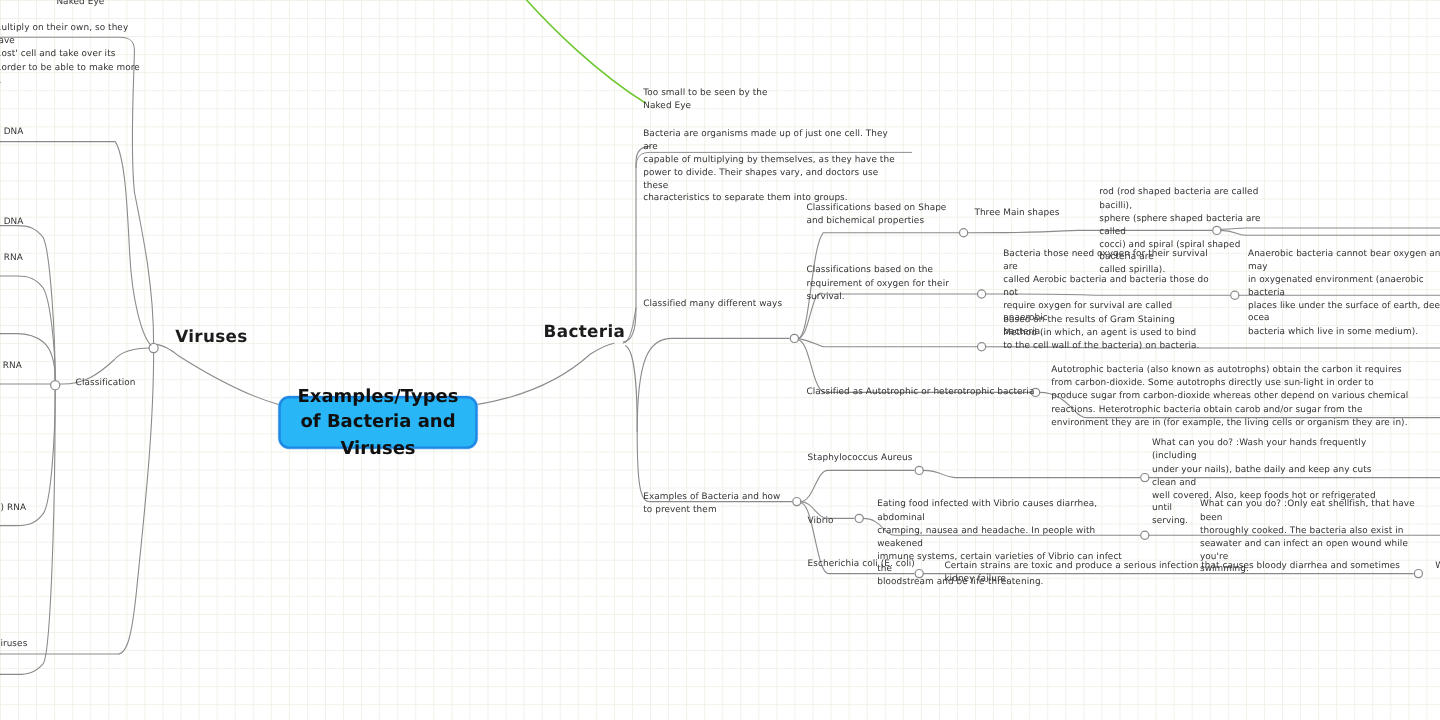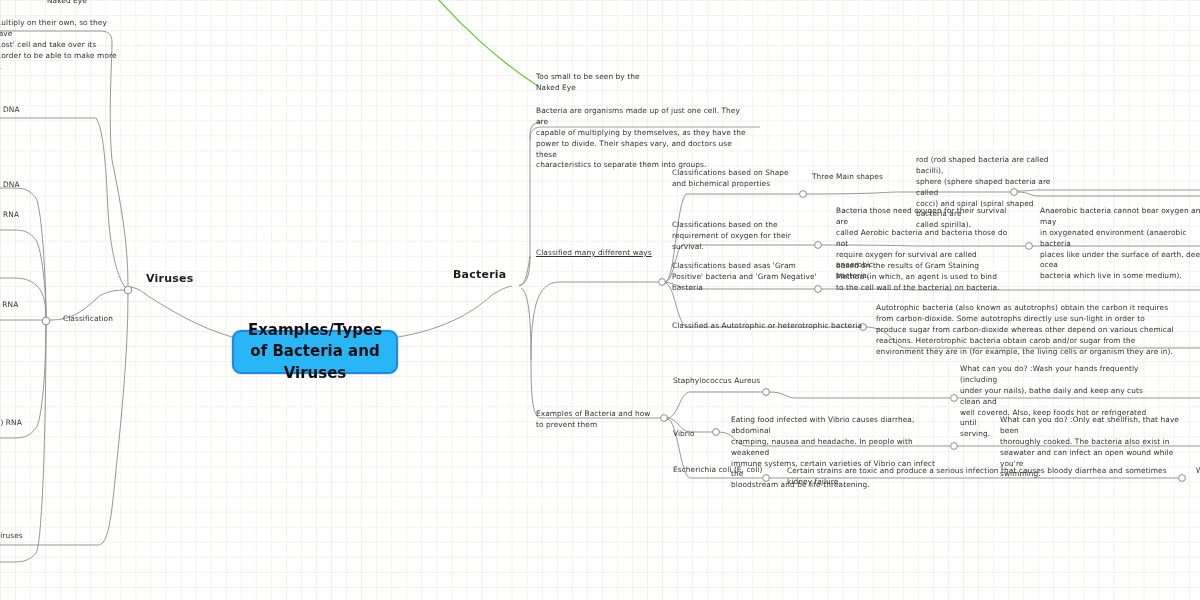--- a/index.html
+++ b/index.html
@@ -17,21 +17,21 @@
   #canvas{position:absolute;inset:0;width:1200px;height:600px;}
   svg.links{position:absolute;left:0;top:0;width:1200px;height:600px;pointer-events:none;}
   .lbl{
     position:absolute;
     font-size:7.4px;
     line-height:1.47;
     color:#333;
     letter-spacing:0.01em;
     white-space:pre-line;
   }
-  .lbl.big{font-size:11px;font-weight:bold;color:#1c1c1c;letter-spacing:0.02em;}
+  .lbl.big{font-size:14px;font-weight:bold;color:#1c1c1c;letter-spacing:0.02em;}
   .root{
     position:absolute;
     box-sizing:border-box;
     background:#29b6f6;
     border:2.5px solid #1e88e5;
     border-radius:9px;
     color:#101010;
     font-weight:bold;
     font-size:15px;
     line-height:1.42;
@@ -149,44 +149,41 @@
   <div class="lbl big" style="left:453px;top:267px;">Bacteria</div>
 
   <div class="lbl" style="left:536px;top:72px;width:200px;">Too small to be seen by the
 Naked Eye</div>
 
   <div class="lbl" style="left:536px;top:106px;width:210px;">Bacteria are organisms made up of just one cell. They are
 capable of multiplying by themselves, as they have the
 power to divide. Their shapes vary, and doctors use these
 characteristics to separate them into groups.</div>
 
-  <div class="lbl" style="left:536px;top:248px;text-decoration:underline;">Classified many different ways</div>
+  <div class="lbl" style="left:536px;top:248px;">Classified many different ways</div>
 
   <div class="lbl" style="left:672px;top:168px;width:135px;">Classifications based on Shape
 and bichemical properties</div>
   <div class="lbl" style="left:812px;top:172px;">Three Main shapes</div>
   <div class="lbl" style="left:916px;top:155px;width:145px;">rod (rod shaped bacteria are called bacilli),
 sphere (sphere shaped bacteria are called
 cocci) and spiral (spiral shaped bacteria are
 called spirilla).</div>
 
   <div class="lbl" style="left:672px;top:220px;width:150px;">Classifications based on the
 requirement of oxygen for their survival.</div>
   <div class="lbl" style="left:836px;top:206px;width:175px;">Bacteria those need oxygen for their survival are
 called Aerobic bacteria and bacteria those do not
 require oxygen for survival are called anaerobic
 bacteria.</div>
   <div class="lbl" style="left:1040px;top:206px;width:168px;">Anaerobic bacteria cannot bear oxygen and may
 in oxygenated environment (anaerobic bacteria
 places like under the surface of earth, deep ocea
 bacteria which live in some medium).</div>
 
-  <div class="lbl" style="left:672px;top:261px;width:150px;">Classifications based asas 'Gram
-Positive' bacteria and 'Gram Negative'
-bacteria</div>
   <div class="lbl" style="left:836px;top:261px;width:175px;">based on the results of Gram Staining
 Method (in which, an agent is used to bind
 to the cell wall of the bacteria) on bacteria.</div>
 
   <div class="lbl" style="left:672px;top:321px;width:200px;">Classified as Autotrophic or heterotrophic bacteria</div>
   <div class="lbl" style="left:876px;top:303px;width:300px;">Autotrophic bacteria (also known as autotrophs) obtain the carbon it requires
 from carbon-dioxide. Some autotrophs directly use sun-light in order to
 produce sugar from carbon-dioxide whereas other depend on various chemical
 reactions. Heterotrophic bacteria obtain carob and/or sugar from the
 environment they are in (for example, the living cells or organism they are in).</div>

